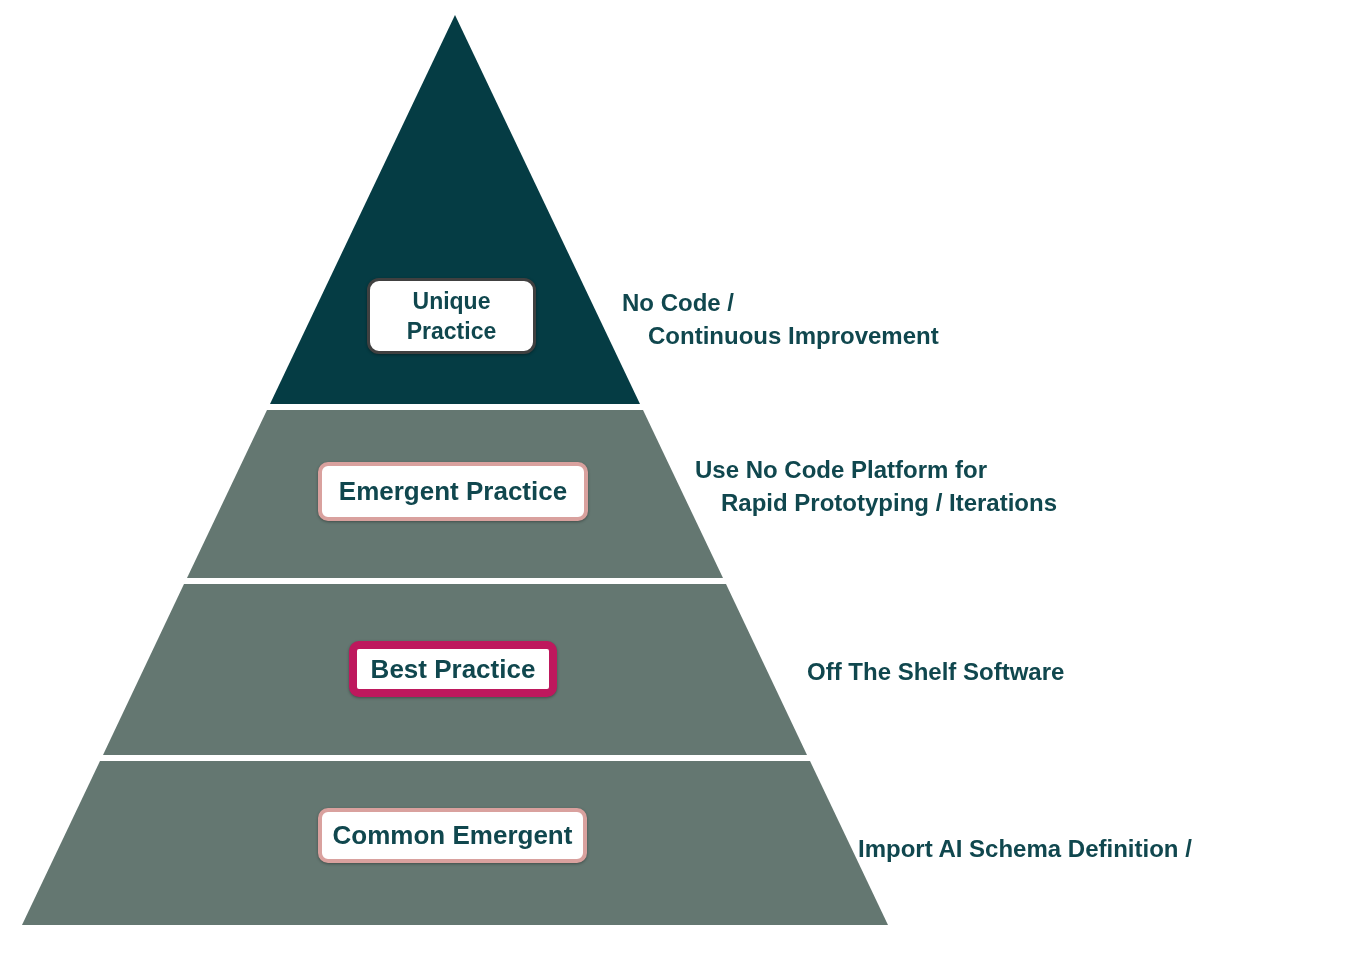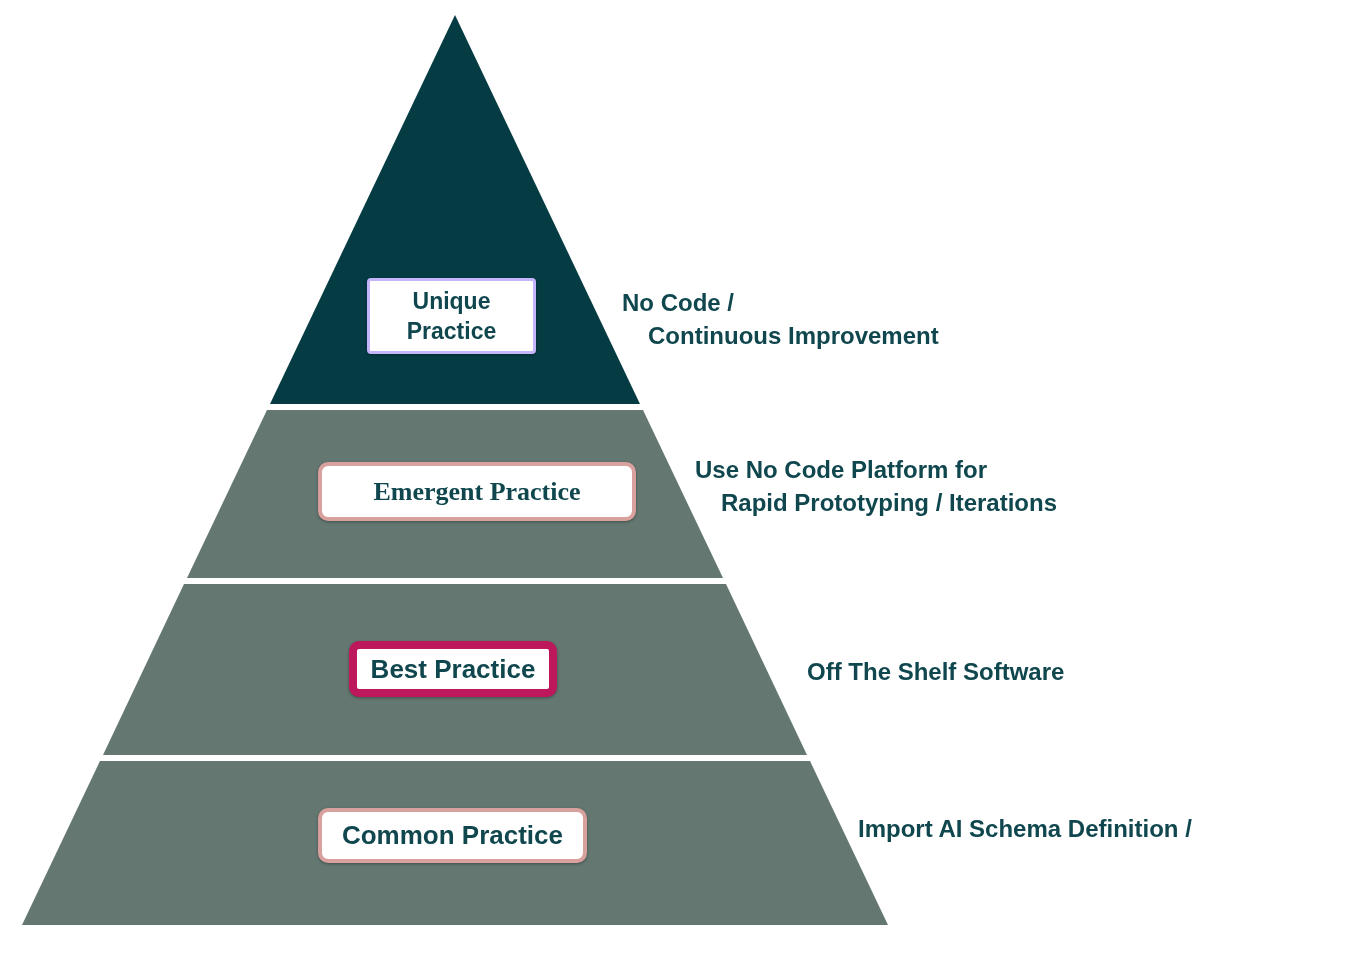--- a/index.html
+++ b/index.html
@@ -30,30 +30,29 @@
     font-weight: 700;
     display: flex;
     align-items: center;
     justify-content: center;
     text-align: center;
     border-radius: 10px;
     box-shadow: 0 1px 3px rgba(0,0,0,0.35);
   }
   .box-unique {
     left: 367px; top: 278px; width: 169px; height: 76px;
-    border: 3px solid #c4b5fd;
+    border: 3px solid #404040;
     font-size: 23px;
     line-height: 30px;
-    border-radius: 4px;
+    border-radius: 12px;
   }
   .box-emergent {
-    left: 318px; top: 462px; width: 318px; height: 59px;
+    left: 318px; top: 462px; width: 270px; height: 59px;
     border: 4px solid #d9a19e;
     font-size: 26px;
-    font-family: Liberation Serif, serif;
   }
   .box-best {
     left: 349px; top: 641px; width: 208px; height: 56px;
     border: 8px solid #be185d;
     font-size: 26px;
   }
   .box-common {
     left: 318px; top: 808px; width: 269px; height: 55px;
     border: 4px solid #d9a19e;
     font-size: 26px;
@@ -63,21 +62,21 @@
     color: #10474e;
     font-weight: 700;
     font-size: 24px;
     line-height: 33px;
     white-space: nowrap;
   }
   .annotation .line2 { padding-left: 26px; }
   .a1 { left: 622px; top: 286px; }
   .a2 { left: 695px; top: 453px; }
   .a3 { left: 796px; top: 655px; margin-left: 11px; }
-  .a4 { left: 858px; top: 812px; }
+  .a4 { left: 858px; top: 832px; }
 </style>
 </head>
 <body>
 
 <div class="stage">
 
   <svg class="pyramid-svg" viewBox="0 0 1366 958" aria-hidden="true">
     <polygon points="455,15 640,404 270,404" fill="#053c44"></polygon>
     <polygon points="267,410 643,410 723,578 187,578" fill="#647771"></polygon>
     <polygon points="184,584 726,584 807,755 103,755" fill="#647771"></polygon>
@@ -90,21 +89,21 @@
 
   <div class="tier-box box-emergent">
     <span>Emergent Practice</span>
   </div>
 
   <div class="tier-box box-best">
     <span>Best Practice</span>
   </div>
 
   <div class="tier-box box-common">
-    <span>Common Practice</span>
+    <span>Common Emergent</span>
   </div>
 
   <div class="annotation a2">
     <div class="line1">Use No Code Platform for</div>
     <div class="line2">Rapid Prototyping / Iterations</div>
   </div>
 
   <div class="annotation a1">
     <div class="line1">No Code /</div>
     <div class="line2">Continuous Improvement</div>

